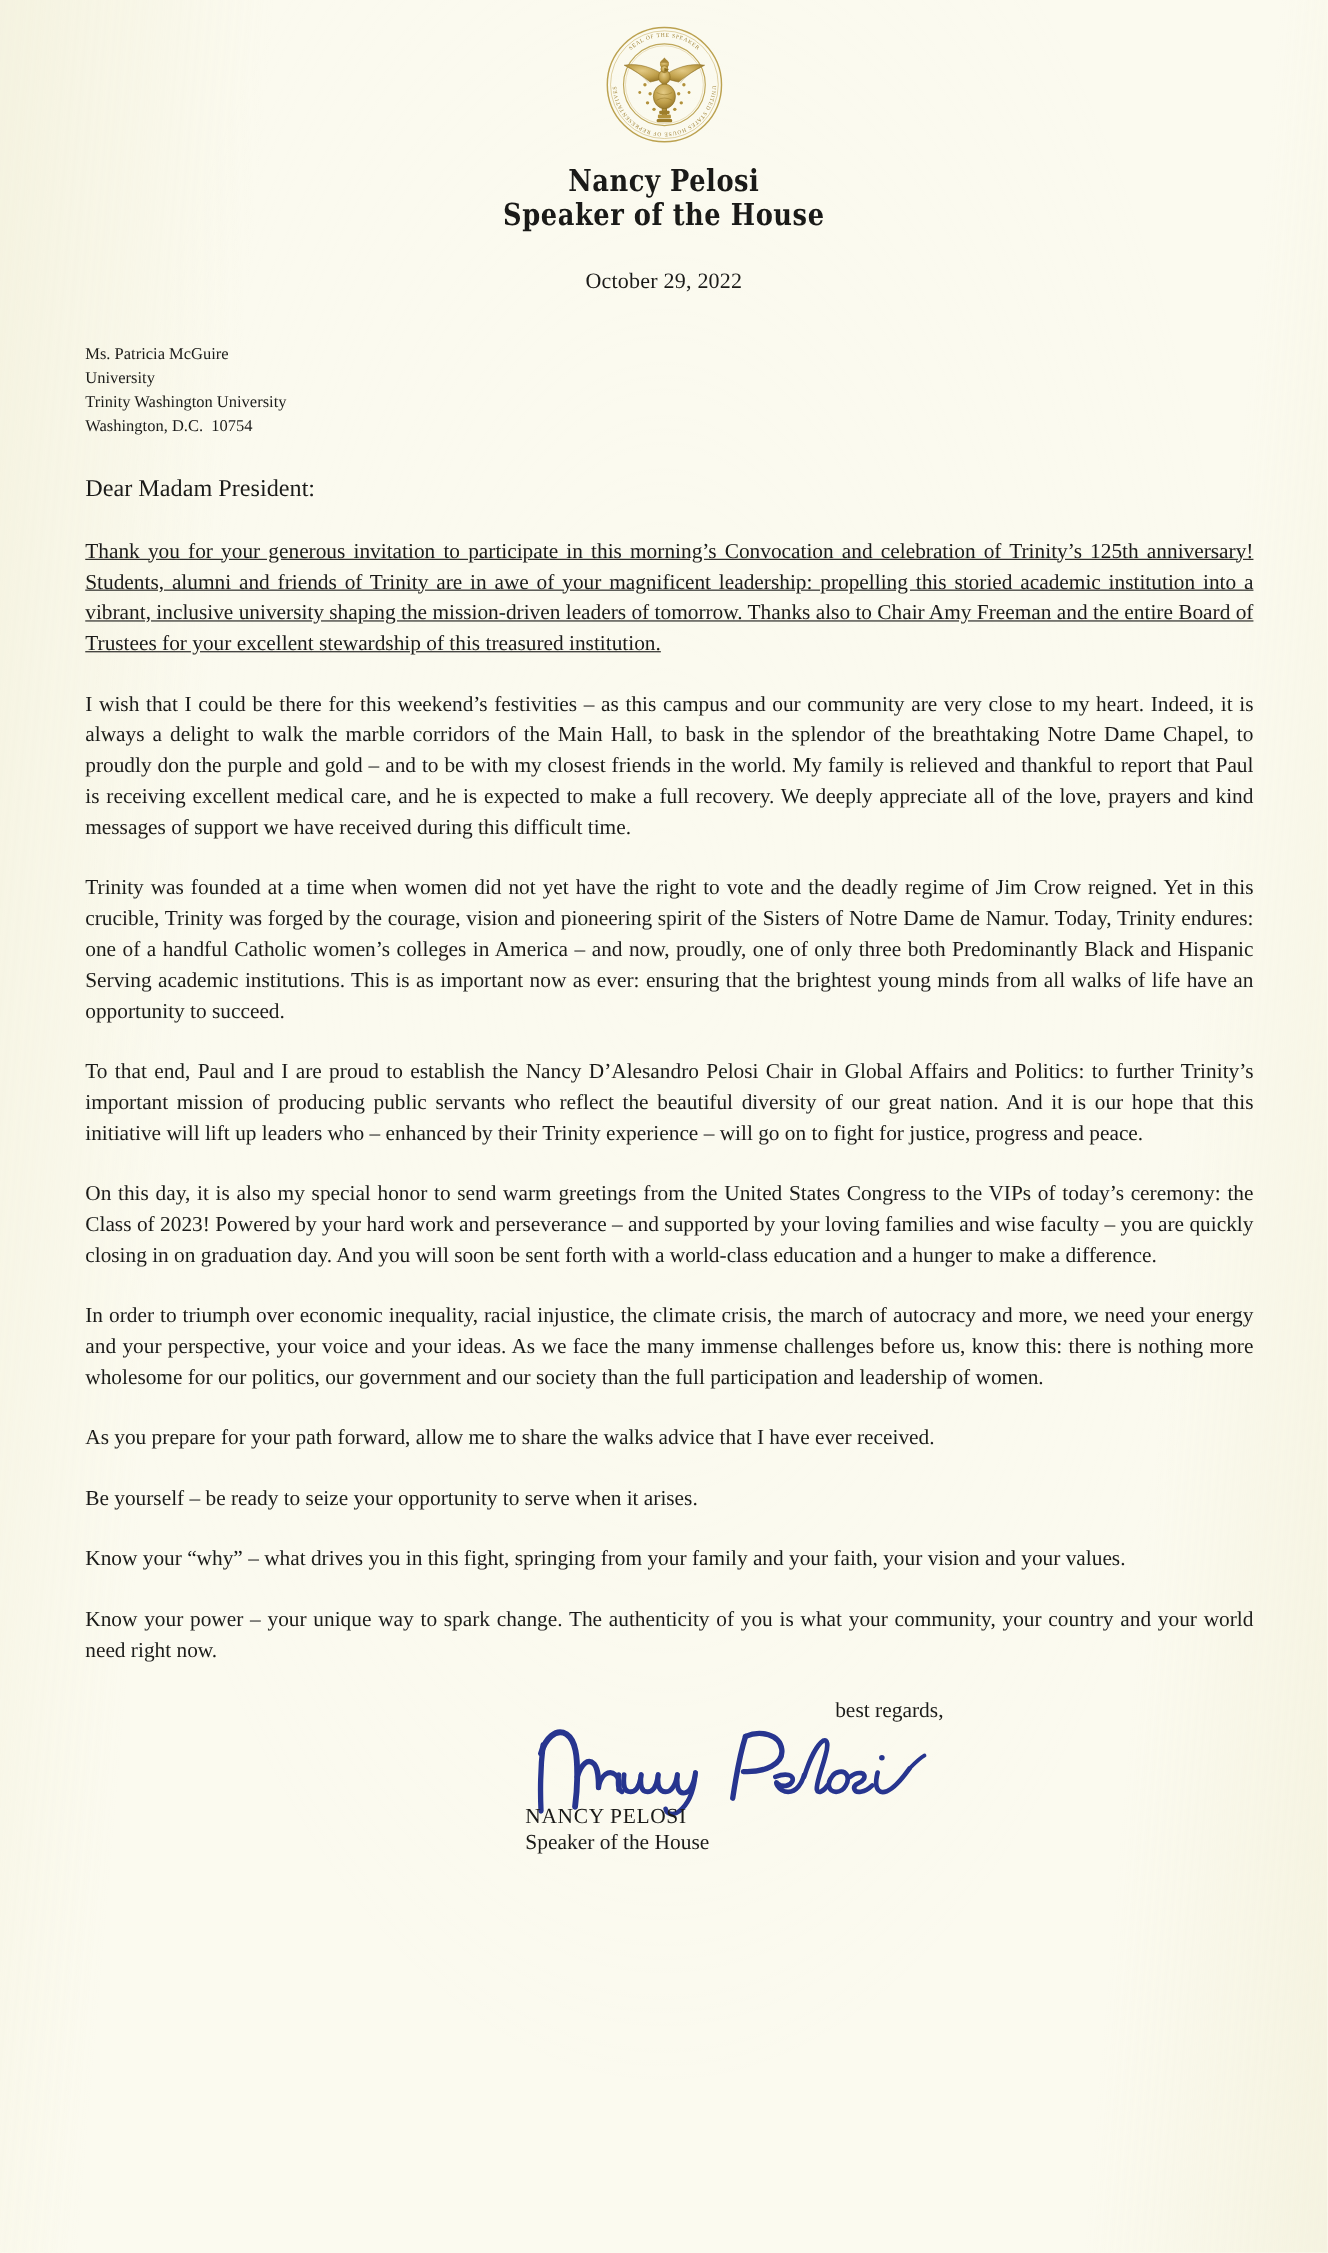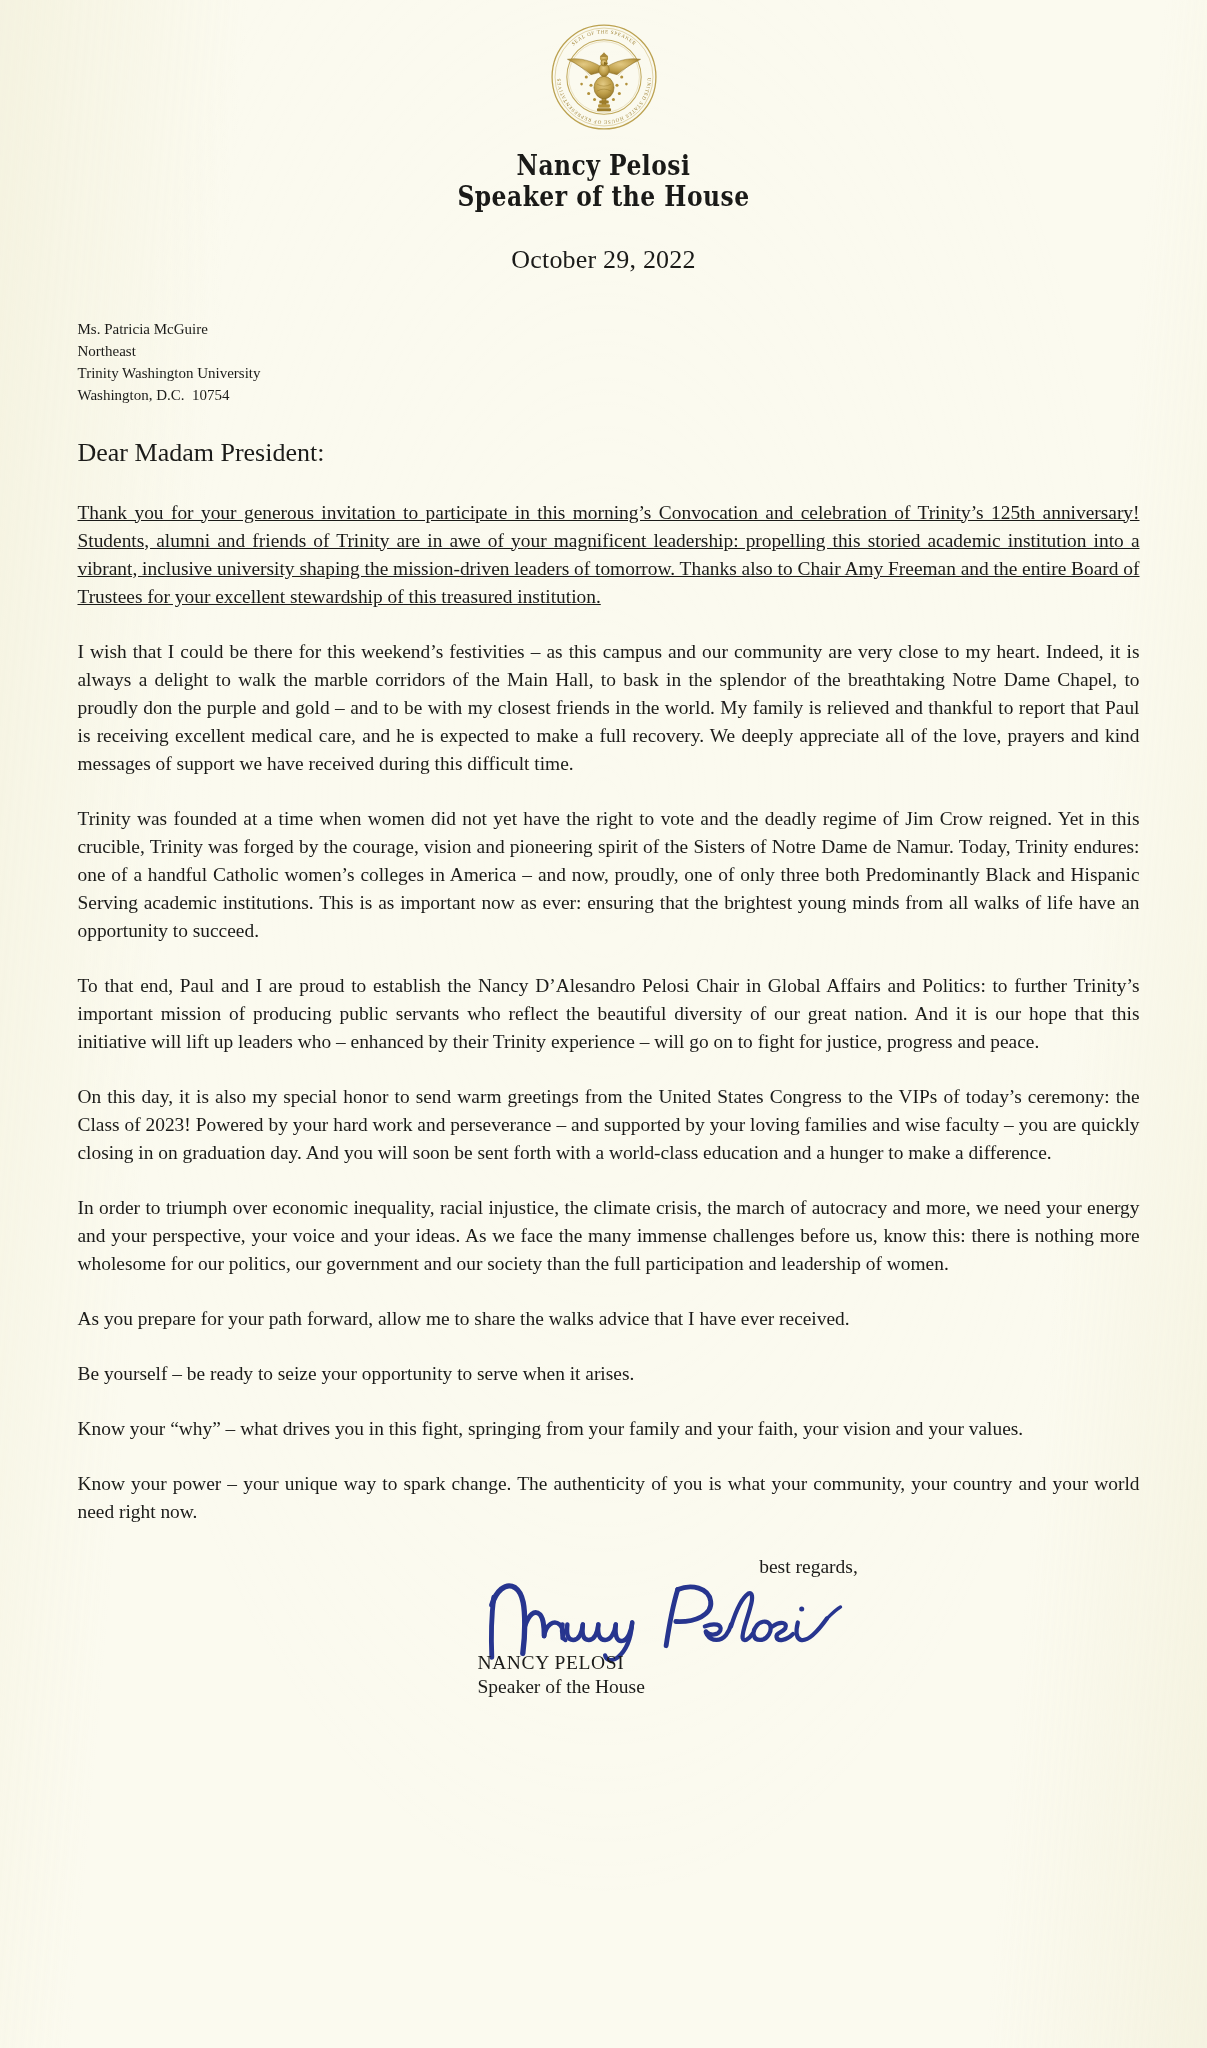--- a/index.html
+++ b/index.html
@@ -74,21 +74,21 @@
     transform: scaleY(1.06);
   }
   .blackletter {
     
     font-stretch: condensed;
   }
 
   
   .date {
     text-align: center;
-    font-size: 26px;
+    font-size: 20px;
     margin-top: 34px;
     letter-spacing: .2px;
   }
 
   
   .body-block {
     margin: 0 auto;
     width: 1072px;
     padding-left: 10px;
     box-sizing: border-box;
@@ -96,21 +96,21 @@
 
   .addr {
     margin-top: 44px;
     font-size: 15px;
     line-height: 1.455;
   }
   .addr div { white-space: pre; }
 
   .salutation {
     margin-top: 31px;
-    font-size: 26px;
+    font-size: 22px;
   }
 
   .para {
     margin-top: 27px;
     font-size: 19.4px;
     line-height: 1.445;
     text-align: justify;
     text-justify: inter-word;
     hyphens: none;
   }
@@ -211,21 +211,21 @@
     <div class="lh-name blackletter">Nancy Pelosi</div>
     <div class="lh-title blackletter">Speaker of the House</div>
   </div>
 
   <div class="date">October 29, 2022</div>
 
   <div class="body-block">
 
     <div class="addr">
       <div>Ms. Patricia McGuire</div>
-      <div>Northeast</div>
+      <div>University</div>
       <div>Trinity Washington University</div>
       <div>Washington, D.C.  10754</div>
     </div>
 
     <div class="salutation">Dear Madam President:</div>
 
     <p class="para first">Thank you for your generous invitation to participate in this morning’s Convocation and celebration of Trinity’s 125th anniversary!  Students, alumni and friends of Trinity are in awe of your magnificent leadership: propelling this storied academic institution into a vibrant, inclusive university shaping the mission-driven leaders of tomorrow.   Thanks also to Chair Amy Freeman and the entire Board of Trustees for your excellent stewardship of this treasured institution.</p>
     <p class="para">I wish that I could be there for this weekend’s festivities – as this campus and our community are very close to my heart.  Indeed, it is always a delight to walk the marble corridors of the Main Hall, to bask in the splendor of the breathtaking Notre Dame Chapel, to proudly don the purple and gold – and to be with my closest friends in the world.  My family is relieved and thankful to report that Paul is receiving excellent medical care, and he is expected to make a full recovery.  We deeply appreciate all of the love, prayers and kind messages of support we have received during this difficult time.</p>
     <p class="para">Trinity was founded at a time when women did not yet have the right to vote and the deadly regime of Jim Crow reigned.  Yet in this crucible, Trinity was forged by the courage, vision and pioneering spirit of the Sisters of Notre Dame de Namur.  Today, Trinity endures: one of a handful Catholic women’s colleges in America – and now, proudly, one of only three both Predominantly Black and Hispanic Serving academic institutions.  This is as important now as ever: ensuring that the brightest young minds from all walks of life have an opportunity to succeed.</p>
     <p class="para">To that end, Paul and I are proud to establish the Nancy D’Alesandro Pelosi Chair in Global Affairs and Politics: to further Trinity’s important mission of producing public servants who reflect the beautiful diversity of our great nation.  And it is our hope that this initiative will lift up leaders who – enhanced by their Trinity experience – will go on to fight for justice, progress and peace.</p>

